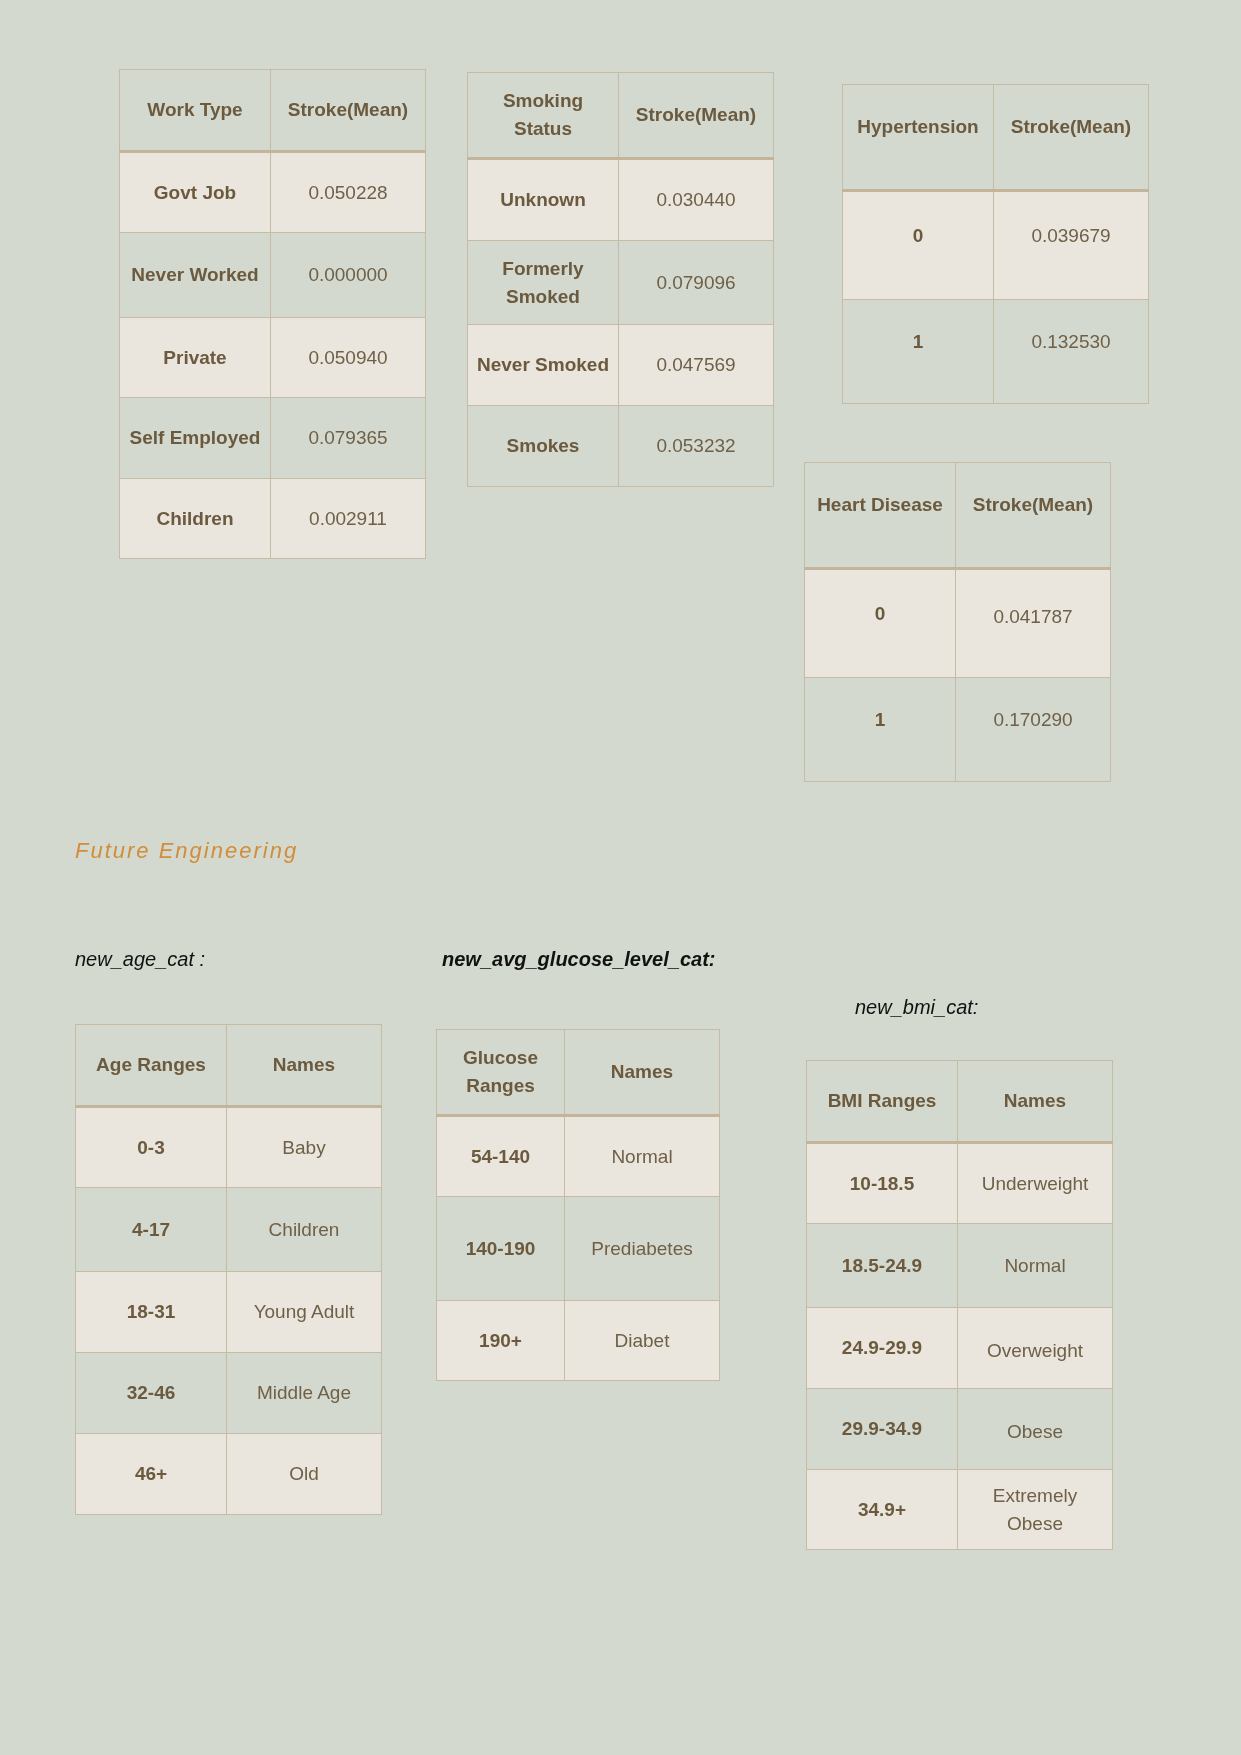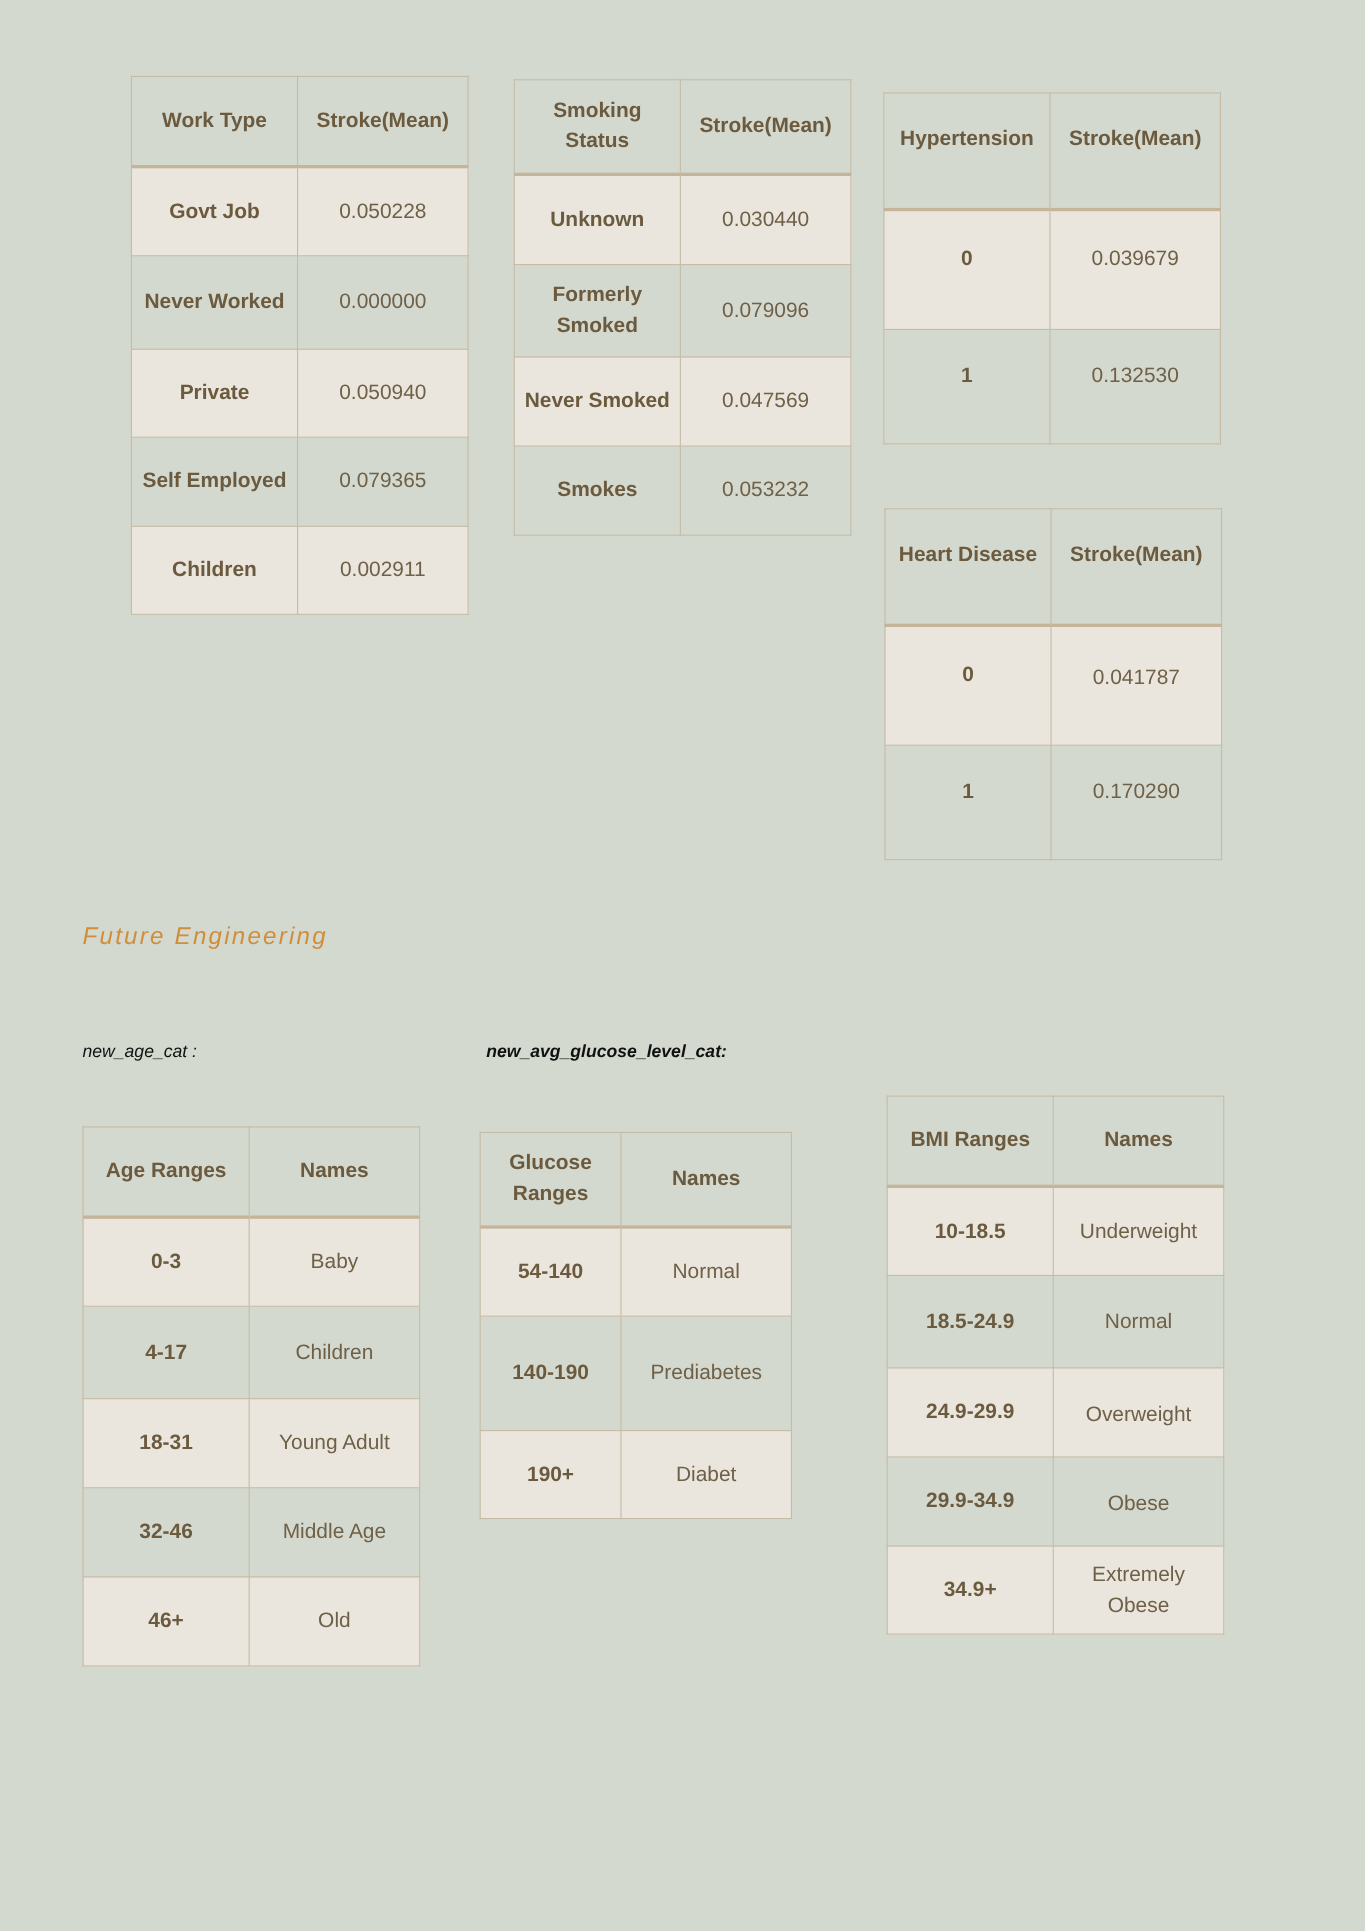--- a/index.html
+++ b/index.html
@@ -42,21 +42,21 @@
     left: 75px;
     top: 838px;
     font-style: italic;
     font-size: 22px;
     letter-spacing: 2px;
     color: #d08d3a;
   }
   .var-label {
     position: absolute;
     font-style: italic;
-    font-size: 16px;
+    font-size: 20px;
     color: #111111;
   }
 </style>
 </head>
 <body>
 
 <table class="tbl" style="left:119px; top:69px; width:306px;">
   <colgroup>
       <col style="width:151px">
       <col style="width:155px">
@@ -115,21 +115,21 @@
       <td class="key">Never Smoked</td>
       <td class="val">0.047569</td>
     </tr>
     <tr style="height:81px">
       <td class="key">Smokes</td>
       <td class="val">0.053232</td>
     </tr>
   </tbody>
 </table>
 
-<table class="tbl" style="left:803px; top:84px; width:306px;">
+<table class="tbl" style="left:842px; top:84px; width:306px;">
   <colgroup>
       <col style="width:151px">
       <col style="width:155px">
     </colgroup>
   <thead>
     <tr style="height:106px">
       <th style="vertical-align:top; padding-top:28px">Hypertension</th>
       <th style="vertical-align:top; padding-top:28px">Stroke(Mean)</th>
     </tr>
   </thead>
@@ -229,21 +229,21 @@
       <td class="key">140-190</td>
       <td class="val">Prediabetes</td>
     </tr>
     <tr style="height:80px">
       <td class="key">190+</td>
       <td class="val">Diabet</td>
     </tr>
   </tbody>
 </table>
 
-<table class="tbl" style="left:806px; top:996px; width:306px;border-radius:15px;">
+<table class="tbl" style="left:806px; top:1060px; width:306px;border-radius:15px;">
   <colgroup>
       <col style="width:151px">
       <col style="width:155px">
     </colgroup>
   <thead>
     <tr style="height:82px">
       <th>BMI Ranges</th>
       <th>Names</th>
     </tr>
   </thead>

